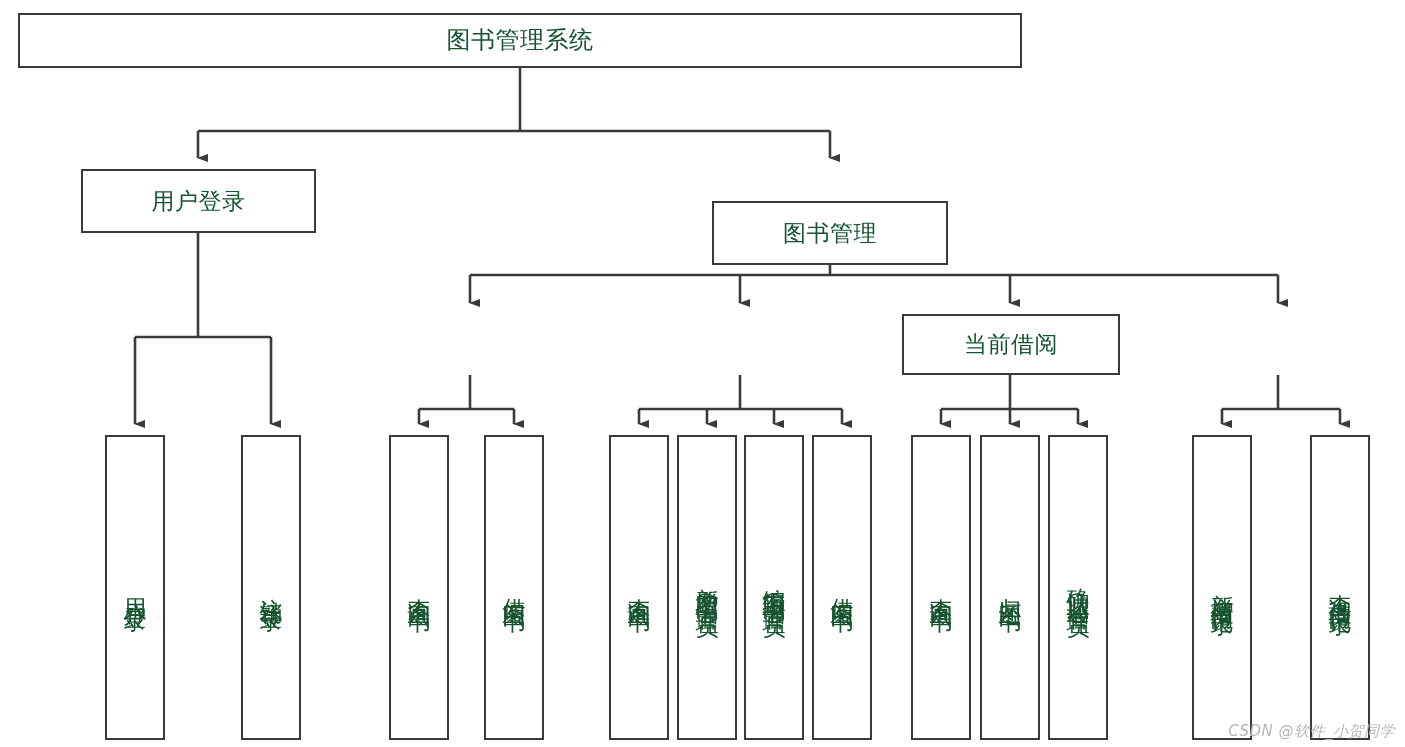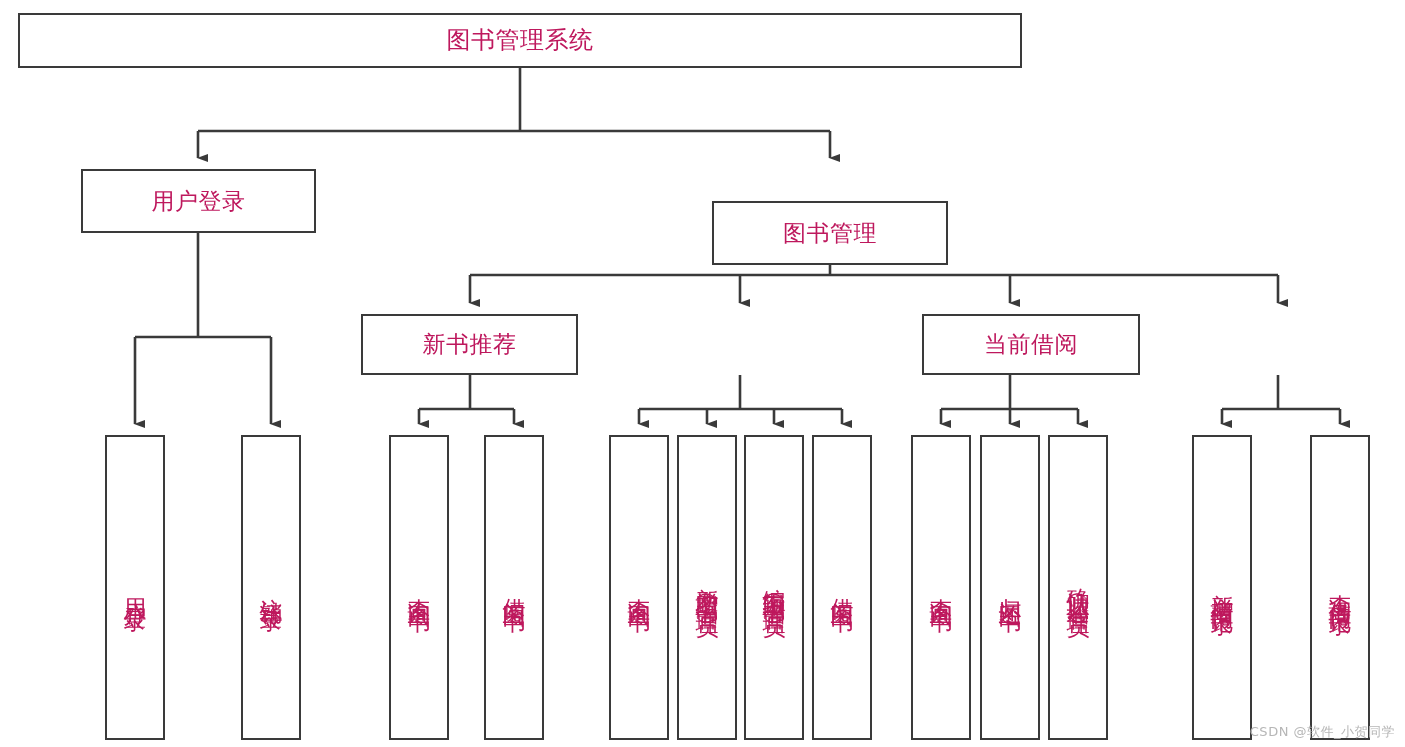--- a/index.html
+++ b/index.html
@@ -30,46 +30,47 @@
     position: absolute;
     box-sizing: border-box;
     background: #ffffff;
     border: 2px solid #3a3a3a;
     display: flex;
     align-items: center;
     justify-content: center;
     z-index: 2;
   }
   .node .label {
-    color: #be185d;
+    color: #14532d;
     font-size: 23px;
     line-height: 1.05;
     letter-spacing: 0.5px;
     white-space: nowrap;
     text-align: center;
   }
   .node.leaf .label {
     writing-mode: vertical-rl;
     text-orientation: upright;
     font-size: 23px;
     letter-spacing: 4px;
     line-height: 1.0;
   }
   .node.root .label {
     font-size: 24px;
   }
   #watermark {
     position: absolute;
     right: 10px;
     bottom: 6px;
-    font-size: 13px;
+    font-size: 15px;
     color: #b6b6b6;
     letter-spacing: 0.5px;
     z-index: 5;
     white-space: nowrap;
+    font-style: italic;
   }
 </style>
 </head>
 <body>
 
 <div id="diagram-root">
 
   <svg id="wires" viewBox="0 0 1405 747">
     <defs>
       <marker id="arrow" markerWidth="10" markerHeight="12" refX="4" refY="10" orient="auto" markerUnits="userSpaceOnUse">
@@ -124,24 +125,21 @@
     <span class="label">图书管理系统</span>
   </div>
 
   <div class="node" style="left:81px; top:169px; width:235px; height:64px;">
     <span class="label">用户登录</span>
   </div>
   <div class="node" style="left:712px; top:169px; width:236px; height:64px;margin-top:32px;">
     <span class="label">图书管理</span>
   </div>
 
-  <div class="node" style="left:361px; top:314px; width:217px; height:61px;">
-    <span class="label">新书推荐</span>
-  </div>
-  <div class="node" style="left:902px; top:314px; width:218px; height:61px;margin-left:20px;">
+  <div class="node" style="left:902px; top:314px; width:218px; height:61px;">
     <span class="label">当前借阅</span>
   </div>
 
   <div class="node leaf" style="left:105px; top:435px; width:60px; height:305px;">
     <span class="label">用户登录</span>
   </div>
   <div class="node leaf" style="left:241px; top:435px; width:60px; height:305px;">
     <span class="label">注销登录</span>
   </div>
 

